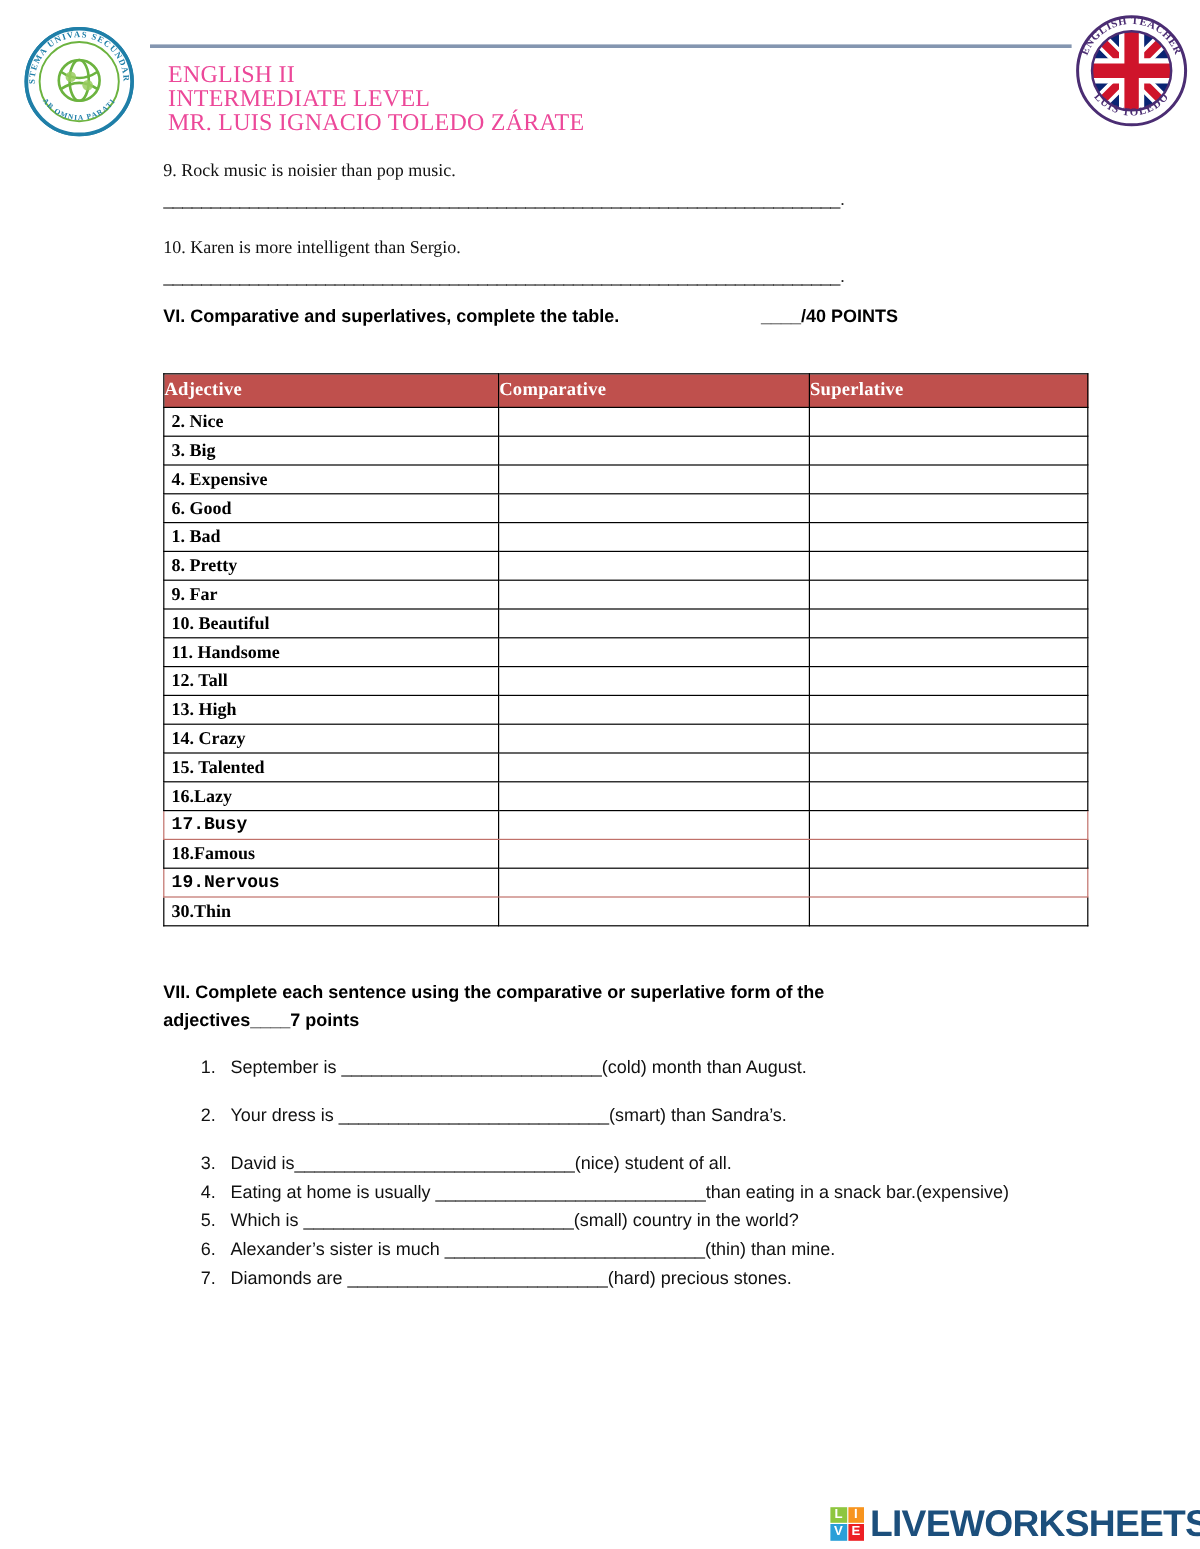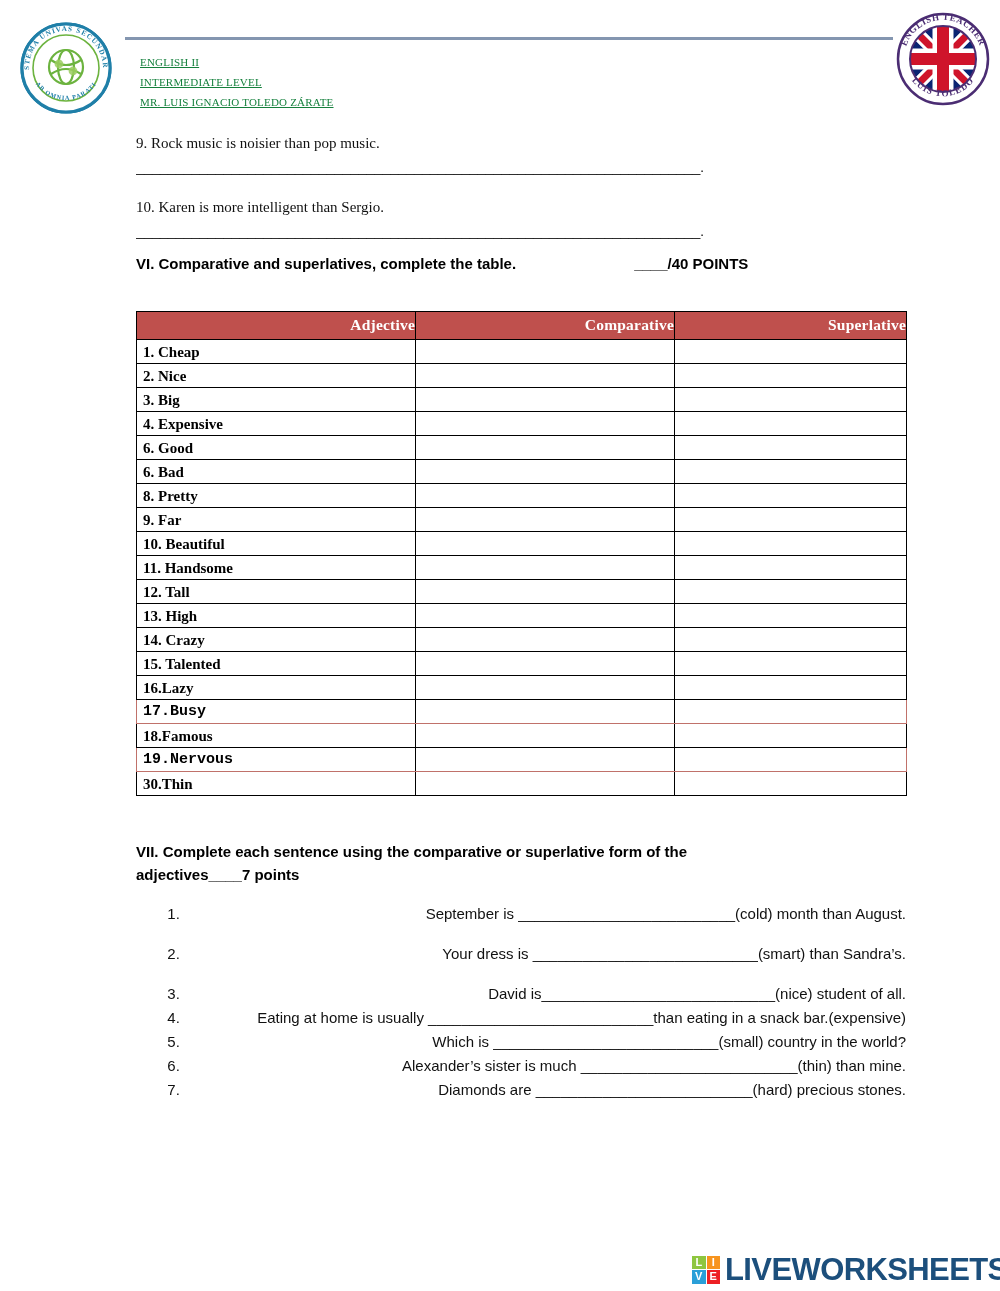--- a/index.html
+++ b/index.html
@@ -30,26 +30,25 @@
     top: 37px;
     width: 768px;
     height: 3px;
     background: #8496b0;
   }
   .header-text {
     position: absolute;
     left: 140px;
     top: 52px;
     font-family: "Liberation Serif", serif;
-    font-size: 11px;
+    font-size: 20px;
     line-height: 20px;
     letter-spacing: 0.2px;
-    color: #15803d;
+    color: #ec4899;
     white-space: nowrap;
-    text-decoration: underline;
   }
 
   
   .seal-logo {
     position: absolute;
     left: 18px;
     top: 20px;
     width: 96px;
     height: 96px;
   }
@@ -116,21 +115,21 @@
   table.adj-table col.c1 { width: 279px; }
   table.adj-table col.c2 { width: 259px; }
   table.adj-table col.c3 { width: 232px; }
 
   table.adj-table th {
     background: #bf504d;
     color: #ffffff;
     font-family: "Liberation Serif", serif;
     font-weight: bold;
     font-size: 15.5px;
-    text-align: right;
+    text-align: left;
     padding: 4px 0 5px 0;
     border: 1px solid #000000;
     letter-spacing: 0.2px;
   }
   table.adj-table td {
     border: 1px solid #000000;
     height: 23px;
     padding: 0 0 0 6px;
     font-size: 15px;
     font-weight: bold;
@@ -159,21 +158,20 @@
     line-height: 23px;
     color: #000;
     max-width: 660px;
   }
   ol.sec7-list {
     margin: 16px 0 0 0;
     padding-left: 48px;
     font-size: 15px;
     line-height: 24px;
     color: #111;
-    text-align: right;
   }
   ol.sec7-list li {
     padding-left: 8px;
     margin-bottom: 0;
   }
   ol.sec7-list li.gap { margin-bottom: 16px; }
 
   
   .footer-logo {
     position: absolute;
@@ -303,46 +301,41 @@
         </colgroup>
       <thead>
         <tr>
           <th>Adjective</th>
           <th>Comparative</th>
           <th>Superlative</th>
         </tr>
       </thead>
       <tbody id="table-body">
           <tr>
-            <td>1. Cheap</td>
-            <td class="blank"></td>
-            <td class="blank"></td>
-          </tr>
-          <tr>
             <td>2. Nice</td>
             <td class="blank"></td>
             <td class="blank"></td>
           </tr>
           <tr>
             <td>3. Big</td>
             <td class="blank"></td>
             <td class="blank"></td>
           </tr>
           <tr>
             <td>4. Expensive</td>
             <td class="blank"></td>
             <td class="blank"></td>
           </tr>
           <tr>
             <td>6. Good</td>
             <td class="blank"></td>
             <td class="blank"></td>
           </tr>
           <tr>
-            <td>6. Bad</td>
+            <td>1. Bad</td>
             <td class="blank"></td>
             <td class="blank"></td>
           </tr>
           <tr>
             <td>8. Pretty</td>
             <td class="blank"></td>
             <td class="blank"></td>
           </tr>
           <tr>
             <td>9. Far</td>

